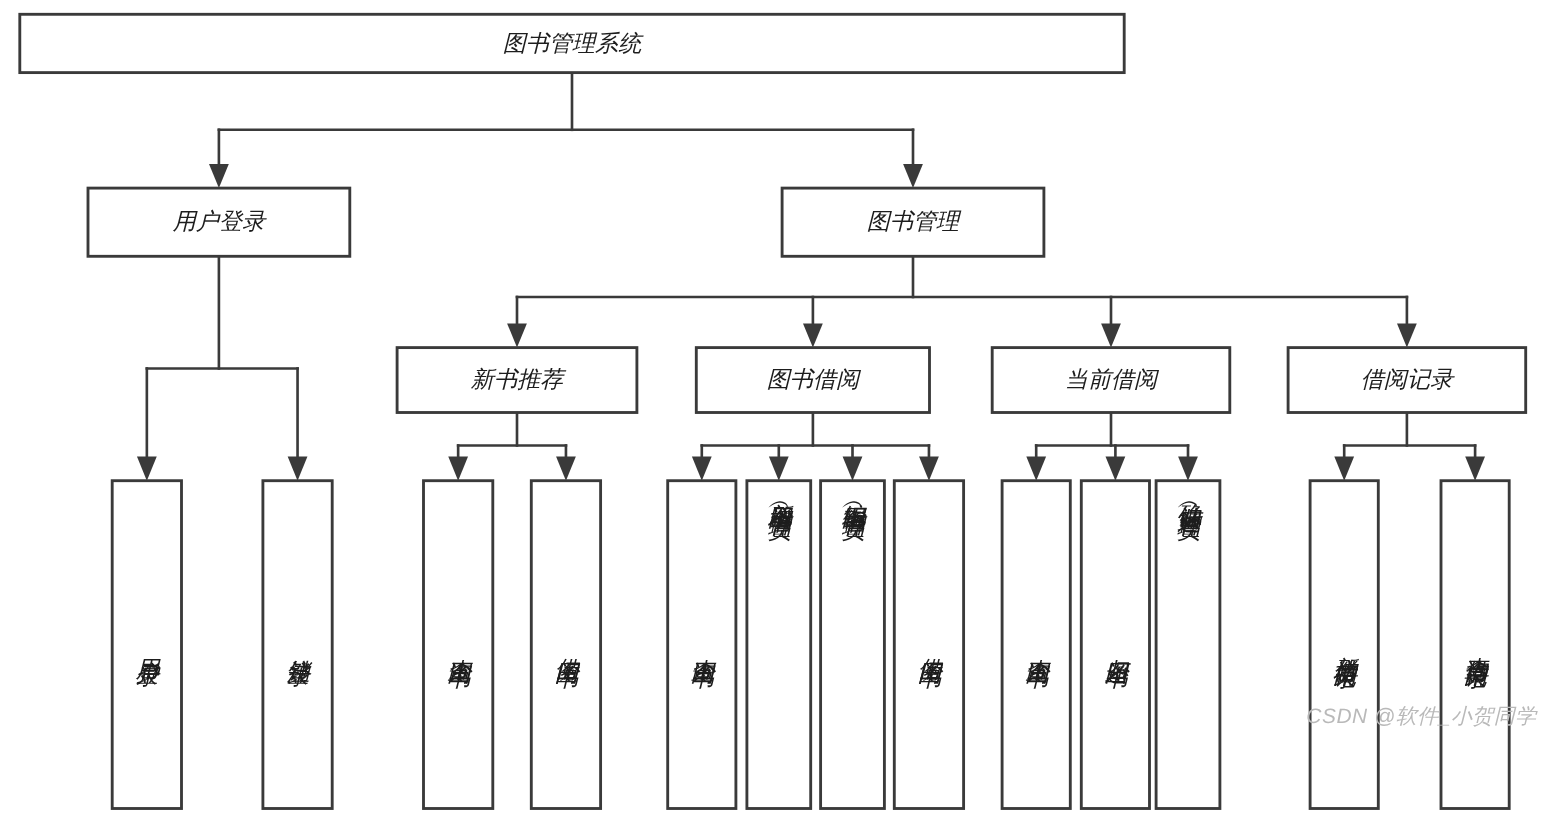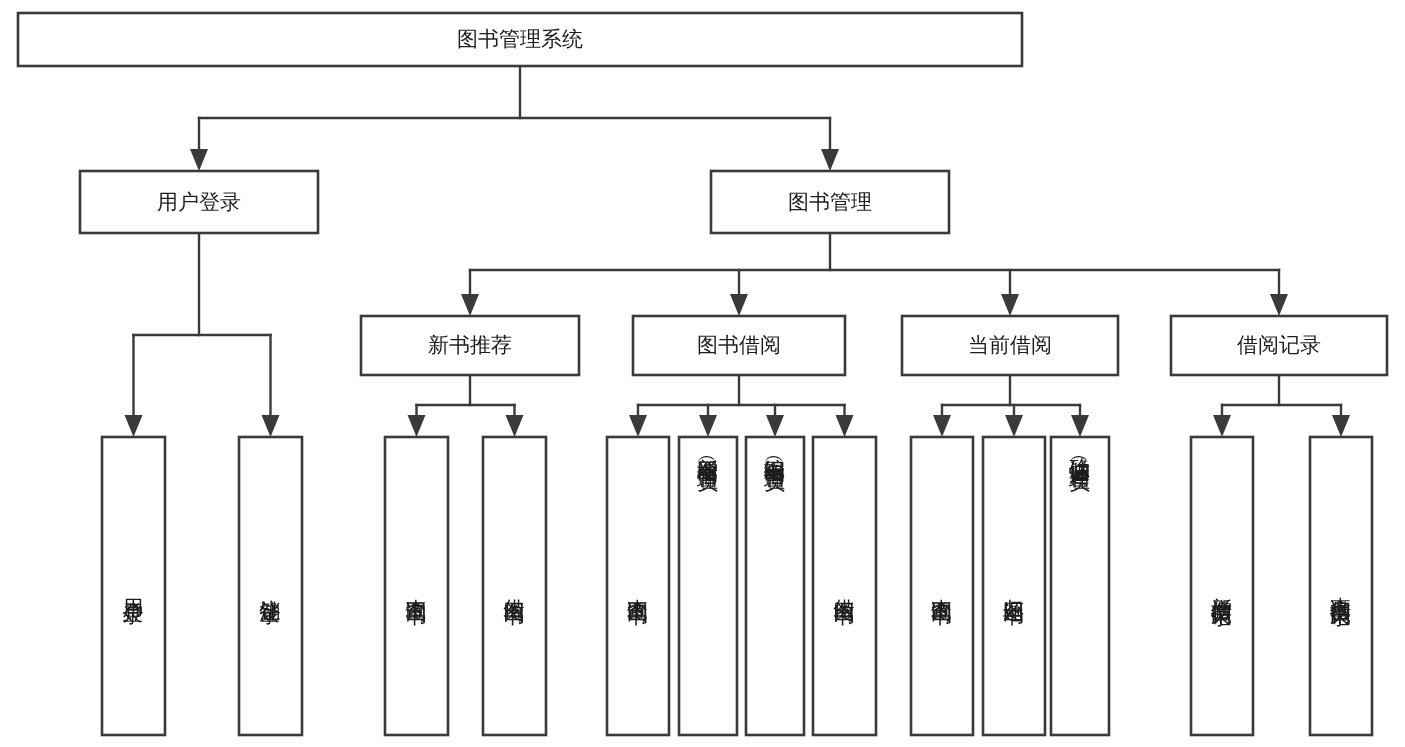--- a/index.html
+++ b/index.html
@@ -11,20 +11,21 @@
     width: 1405px;
     height: 747px;
     font-family: "Liberation Sans", "DejaVu Sans", sans-serif;
     overflow: hidden;
     position: relative;
   }
   #diagram-root {
     position: relative;
     width: 1405px;
     height: 668px;
+    font-style: italic;
   }
   svg.diagram-svg {
     position: absolute;
     left: 0;
     top: 0;
     width: 1405px;
     height: 747px;
   }
   .node-box {
     fill: #ffffff;
@@ -205,13 +206,14 @@
       <div class="leaf-label-wrap top-align" style="left: 1051px; top: 437px; width: 58px; height: 298px;">
         <span class="leaf-label-v">确认归还（管理员）</span>
       </div>
       <div class="leaf-label-wrap" style="left: 1191px; top: 437px; width: 62px; height: 298px;">
         <span class="leaf-label-v">新增借阅记录</span>
       </div>
       <div class="leaf-label-wrap" style="left: 1310px; top: 437px; width: 62px; height: 298px;">
         <span class="leaf-label-v">查询借阅记录</span>
       </div>
     </div>
+  <div id="watermark">CSDN @软件_小贺同学</div>
 </div>
 
 </body></html>

